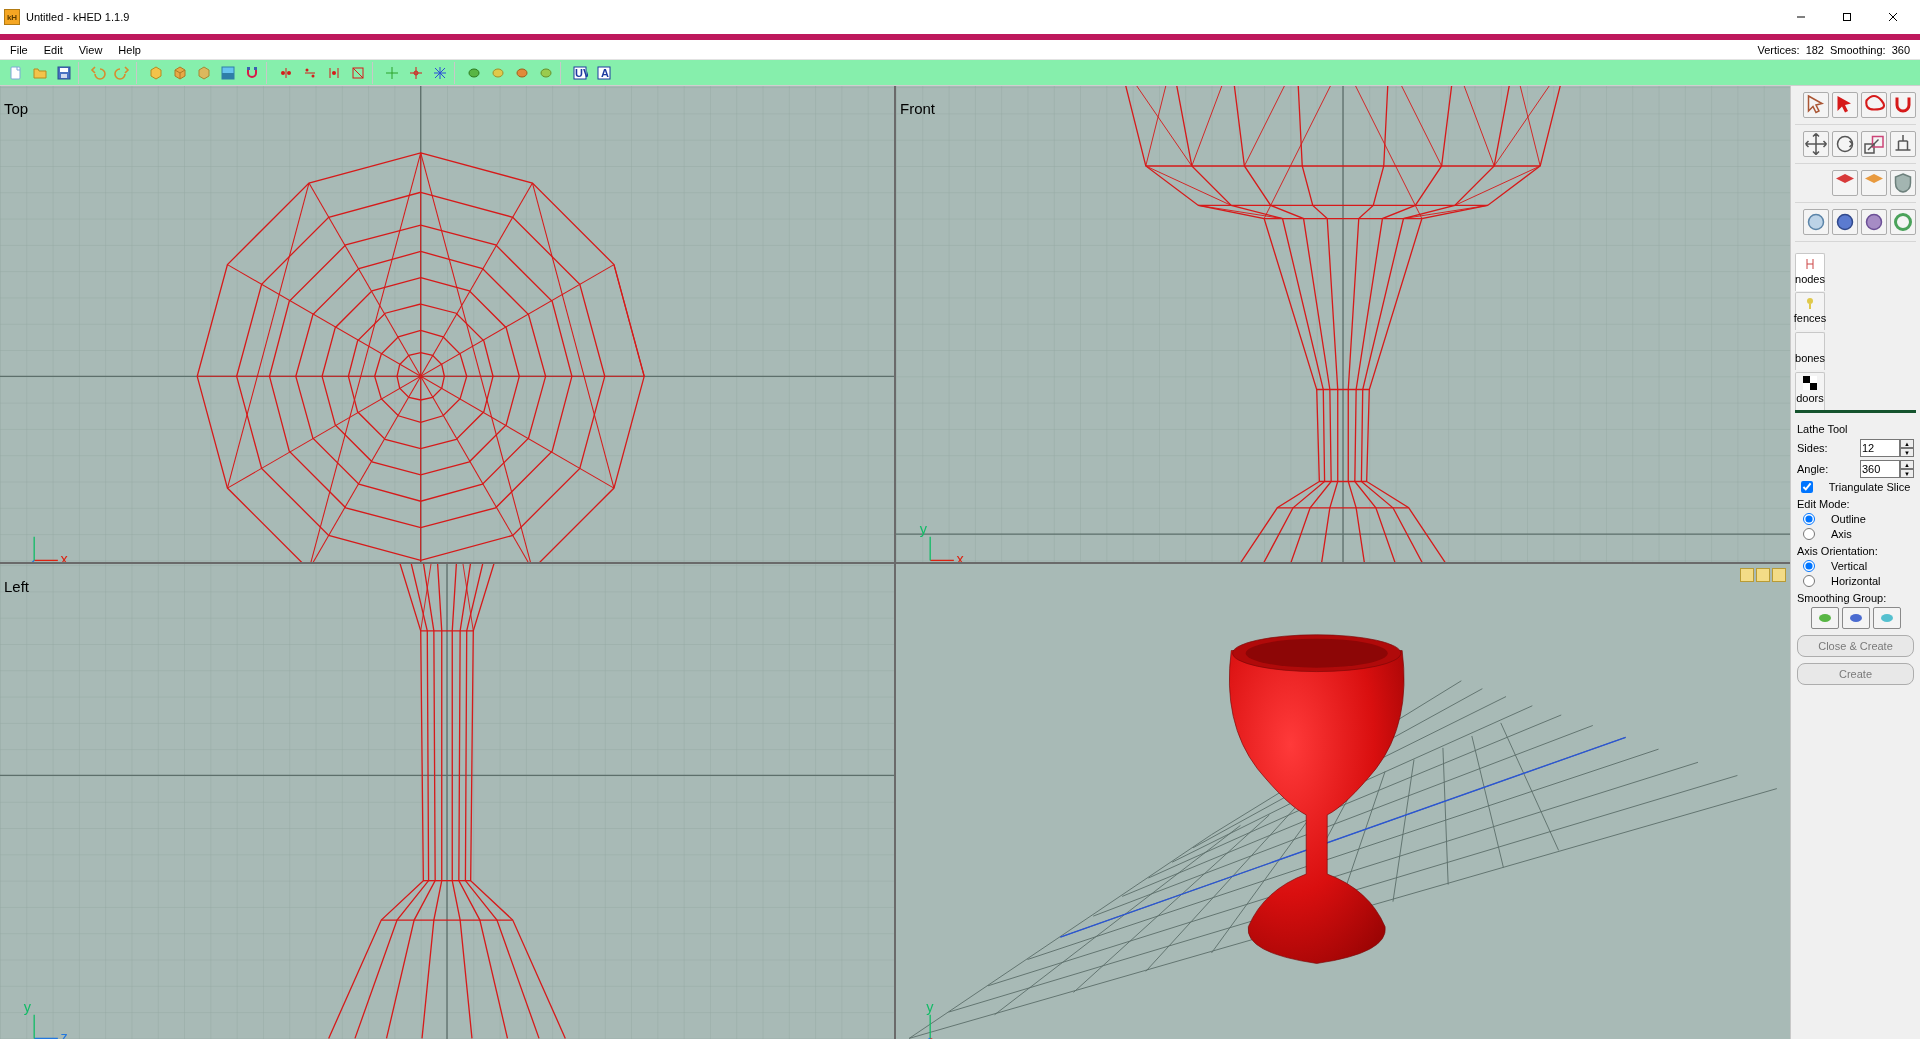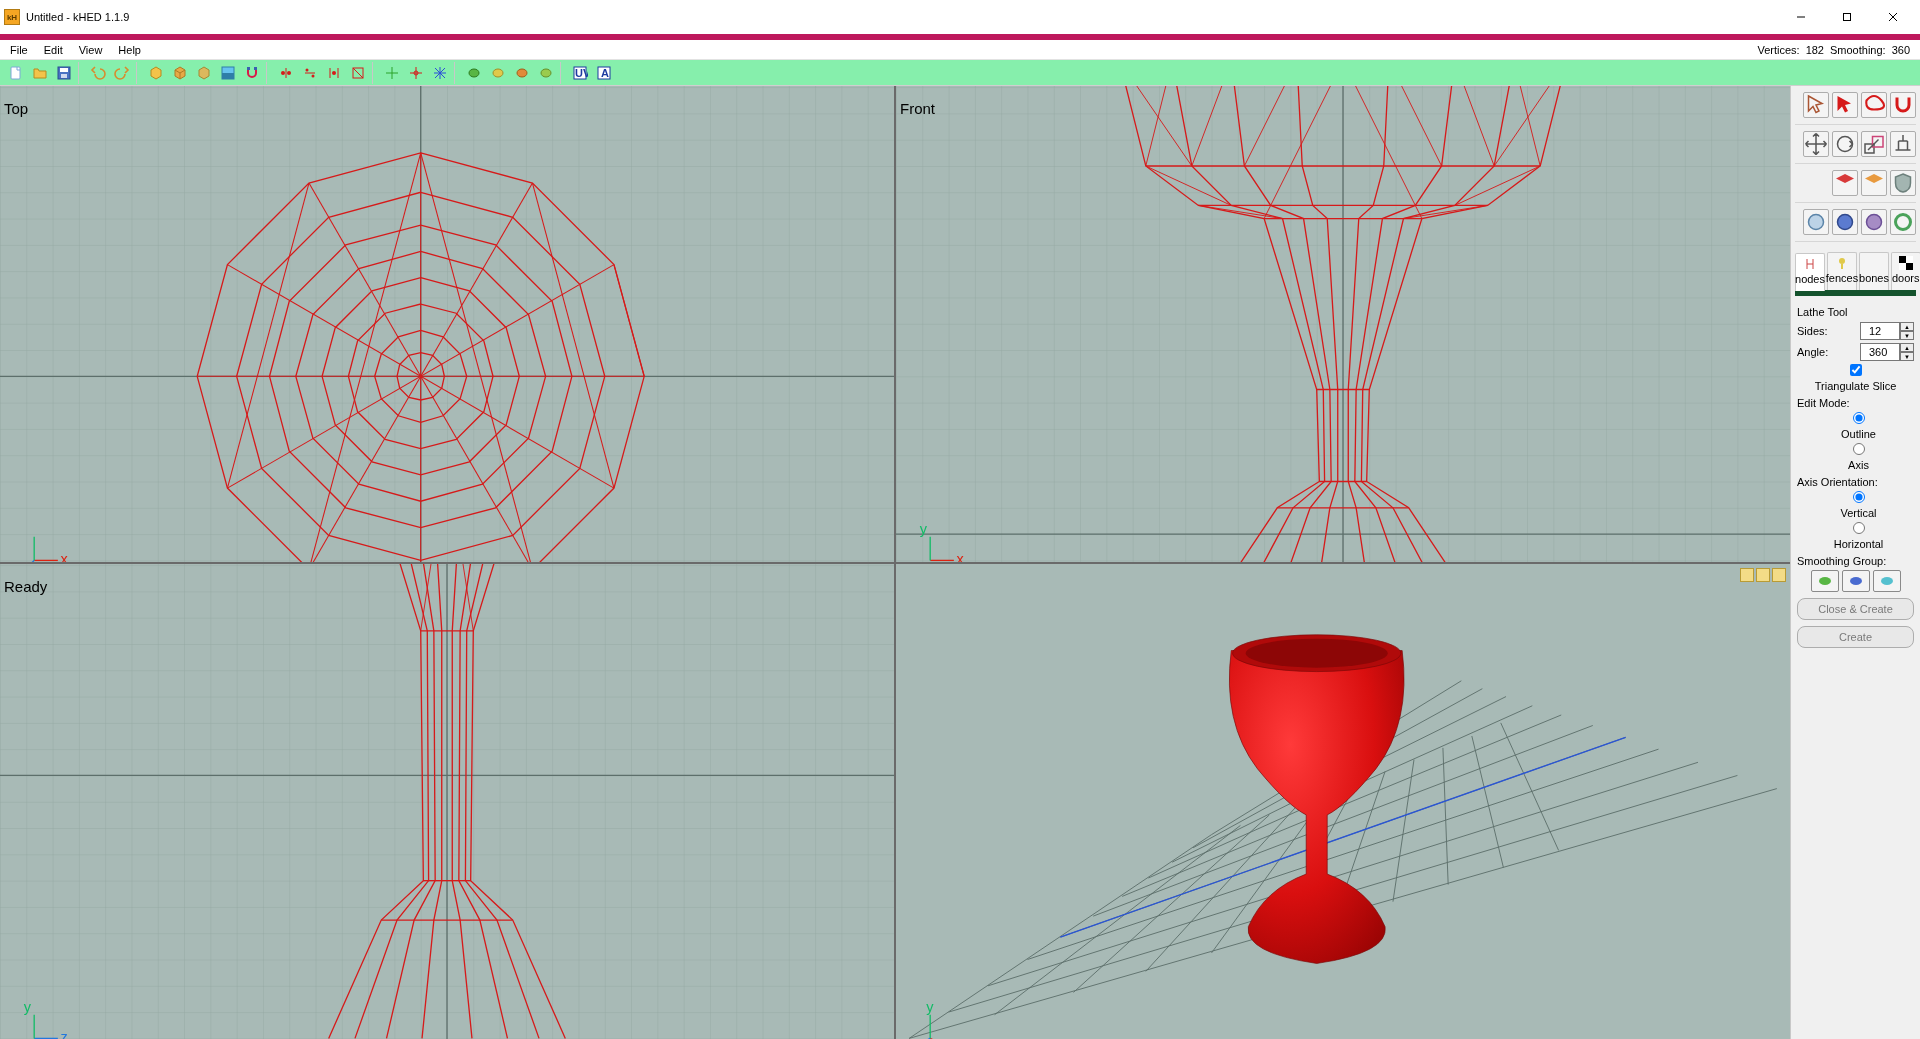--- a/index.html
+++ b/index.html
@@ -31,33 +31,33 @@
 .viewports { flex:1; display:grid; grid-template-columns:1fr 1fr; grid-template-rows:1fr 1fr; gap:2px; background:#6a6a6a; min-width:0; }
 .vp { position:relative; background:#a8bab6; overflow:hidden; }
 .vp .label { position:absolute; top:14px; left:4px; font-size:15px; color:#000; z-index:5; }
 .vp svg.scene { position:absolute; inset:0; width:100%; height:100%; }
 
 
 .rightpanel { width:130px; background:#f0f0f0; border-left:1px solid #c8c8c8; display:flex; flex-direction:column; padding:6px 4px; gap:4px; }
 .toolgrid { display:flex; flex-wrap:wrap; gap:3px; justify-content:flex-end; }
 .toolgrid.block { border-bottom:1px solid #d6d6d6; padding-bottom:6px; margin-bottom:2px;}
 .tbutton { width:26px; height:26px; border:1px solid #adadad; background:#f4f4f4; display:flex; align-items:center; justify-content:center; border-radius:2px; }
-.tabrow { display:flex; gap:2px; border-bottom:6px solid #14532d; margin-top:4px;}
+.tabrow { display:flex; gap:2px; border-bottom:3px solid #14532d; margin-top:4px;flex-direction:column;}
 .tab { width:30px; height:38px; border:1px solid #c8c8c8; border-bottom:none; background:#f4f4f4; display:flex; flex-direction:column; align-items:center; justify-content:flex-start; padding-top:3px; font-size:9px; gap:2px; border-radius:2px 2px 0 0;}
 .tab.active { background:#fff; position:relative; top:1px; }
 .tab svg { width:14px; height:14px; }
 
 .toolprops { padding:6px 2px 2px 2px; font-size:11px; }
 .toolprops .hdr { font-weight:normal; margin-bottom:4px; }
 .proprow { display:flex; align-items:center; justify-content:space-between; margin:3px 0; }
 .spinwrap { display:flex; align-items:center; }
-.spinwrap input { width:40px; height:18px; font-size:11px; padding:0 8px; border:1px solid #777; }
+.spinwrap input { width:40px; height:18px; font-size:11px; padding:0 1px; border:1px solid #777; }
 .spinbtns { display:flex; flex-direction:column; }
 .spinbtns button { width:14px; height:9px; font-size:6px; line-height:6px; border:1px solid #777; background:#eee; padding:0; }
-.chk { display:flex; align-items:center; gap:4px; margin:3px 0;flex-direction:column; }
+.chk { display:flex; align-items:center; gap:16px; margin:3px 0; }
 .chk input { width:12px; height:12px; }
 .radiogroup { padding-left:6px; }
 .lbl { margin:5px 0 2px 0; }
 .sgrow { display:flex; gap:3px; margin-top:3px; justify-content:center; }
 .sgbtn { width:28px; height:22px; border:1px solid #8a8a8a; border-radius:2px; background:#f4f4f4; display:flex; align-items:center; justify-content:center;}
 .pbtn { width:100%; height:22px; margin-top:6px; border:1px solid #adadad; background:#e8e8e8; color:#7a7a7a; border-radius:8px; font-size:11px;}
 
 
 .statusbar { height:20px; background:#f0f0f0; border-top:1px solid #c8c8c8; display:flex; align-items:center; padding:0 6px; font-size:11px;}
 .statusbar .sfill { flex:1; }
@@ -350,21 +350,21 @@
           <g transform="translate(26,380)" font-size="8">
             <line x1="0" y1="0" x2="18" y2="0" stroke="#d21"></line>
               <text x="20" y="3" fill="#d21">x</text>
             <line x1="0" y1="0" x2="0" y2="-18" stroke="#1b6"></line>
               <text x="-8" y="-20" fill="#1b6">y</text>
           </g>
         </svg>
       </div>
 
       <div class="vp">
-        <div class="label">Ready</div>
+        <div class="label">Left</div>
         <svg class="scene" viewBox="0 0 680 400" preserveAspectRatio="xMidYMid slice">
           <rect width="680" height="400" fill="url(#g1)"></rect>
           <line x1="0" y1="180" x2="680" y2="180" stroke="#5d6f6b"></line>
           <line x1="340" y1="0" x2="340" y2="400" stroke="#5d6f6b"></line>
           <g transform="translate(340,-180)" stroke="#d61a1a" fill="none">
             <path d="M-170 0 L-150 80 L-110 110 L-60 120 L-20 250 L-18 440 L-50 470 L-90 560 M170 0 L150 80 L110 110 L60 120 L20 250 L18 440 L50 470 L90 560"></path>
             <path d="M-130 0 L-115 80 L-85 110 L-46 120 L-15 250 L-14 440 L-38 470 L-70 560 M130 0 L115 80 L85 110 L46 120 L15 250 L14 440 L38 470 L70 560"></path>
             <path d="M-85 0 L-75 80 L-55 110 L-30 120 L-10 250 L-9 440 L-25 470 L-46 560 M85 0 L75 80 L55 110 L30 120 L10 250 L9 440 L25 470 L46 560"></path>
             <path d="M-35 0 L-31 80 L-23 110 L-12 120 L-4 250 L-4 440 L-10 470 L-19 560 M35 0 L31 80 L23 110 L12 120 L4 250 L4 440 L10 470 L19 560"></path>
             <line x1="-150" y1="80" x2="150" y2="80"></line>

